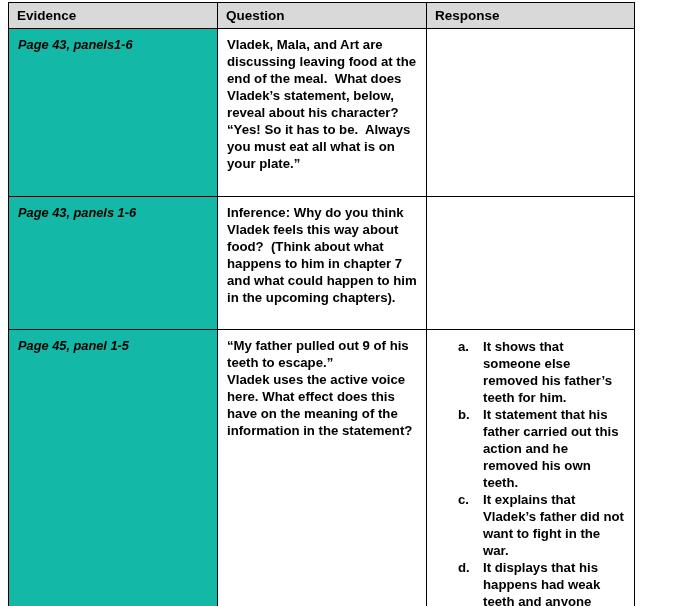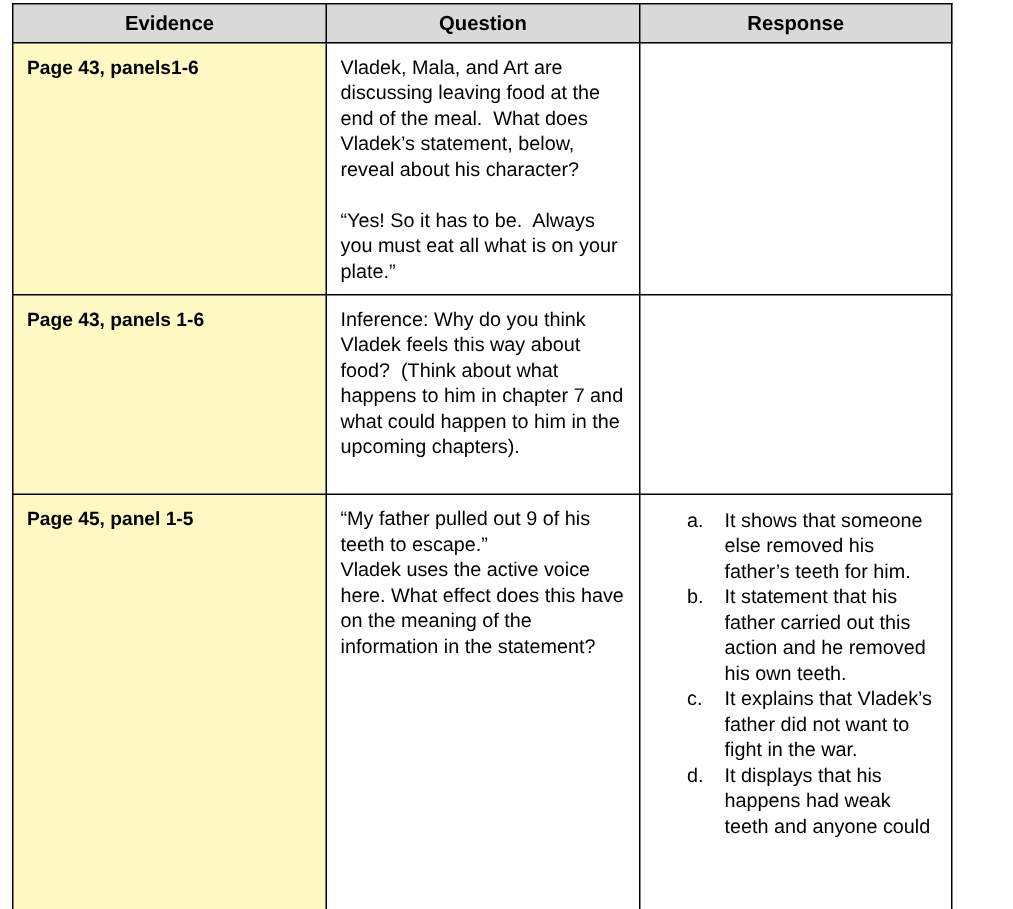--- a/index.html
+++ b/index.html
@@ -20,47 +20,49 @@
     border-collapse: collapse;
     table-layout: fixed;
     width: 626px;
   }
   col.c-evidence { width: 209px; }
   col.c-question { width: 209px; }
   col.c-response { width: 208px; }
   th, td {
     border: 1px solid #000000;
     vertical-align: top;
+    font-weight: bold;
   }
   th {
     background: #d9d9d9;
     font-size: 13.5px;
     font-weight: bold;
-    text-align: center;
+    text-align: left;
     padding: 5px 8px;
     height: 25px;
   }
   td {
     font-size: 13.2px;
     line-height: 17px;
     padding: 7px 9px;
   }
   td.evidence-cell {
-    background: #fef9c3;
+    background: #14b8a6;
     font-weight: bold;
     font-size: 12.8px;
+    font-style: italic;
   }
   tr.row-1 td { height: 168px; }
   tr.row-2 td { height: 133px; }
   tr.row-3 td { height: 300px; }
   .para {
     white-space: pre-wrap;
     margin: 0;
   }
-  .para.spaced { margin-top: 17px; }
+  .para.spaced { }
   .options { padding-left: 22px; padding-top: 1px; }
   .opt {
     display: flex;
     align-items: flex-start;
   }
   .opt .marker {
     width: 25px;
     flex-shrink: 0;
   }
   .opt .opt-text {

